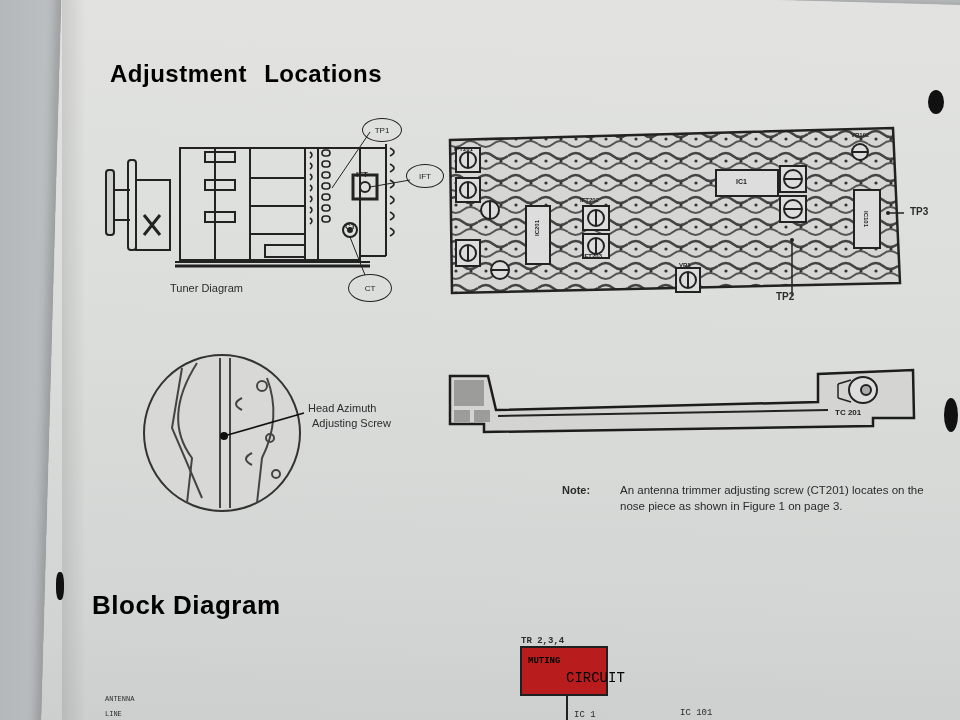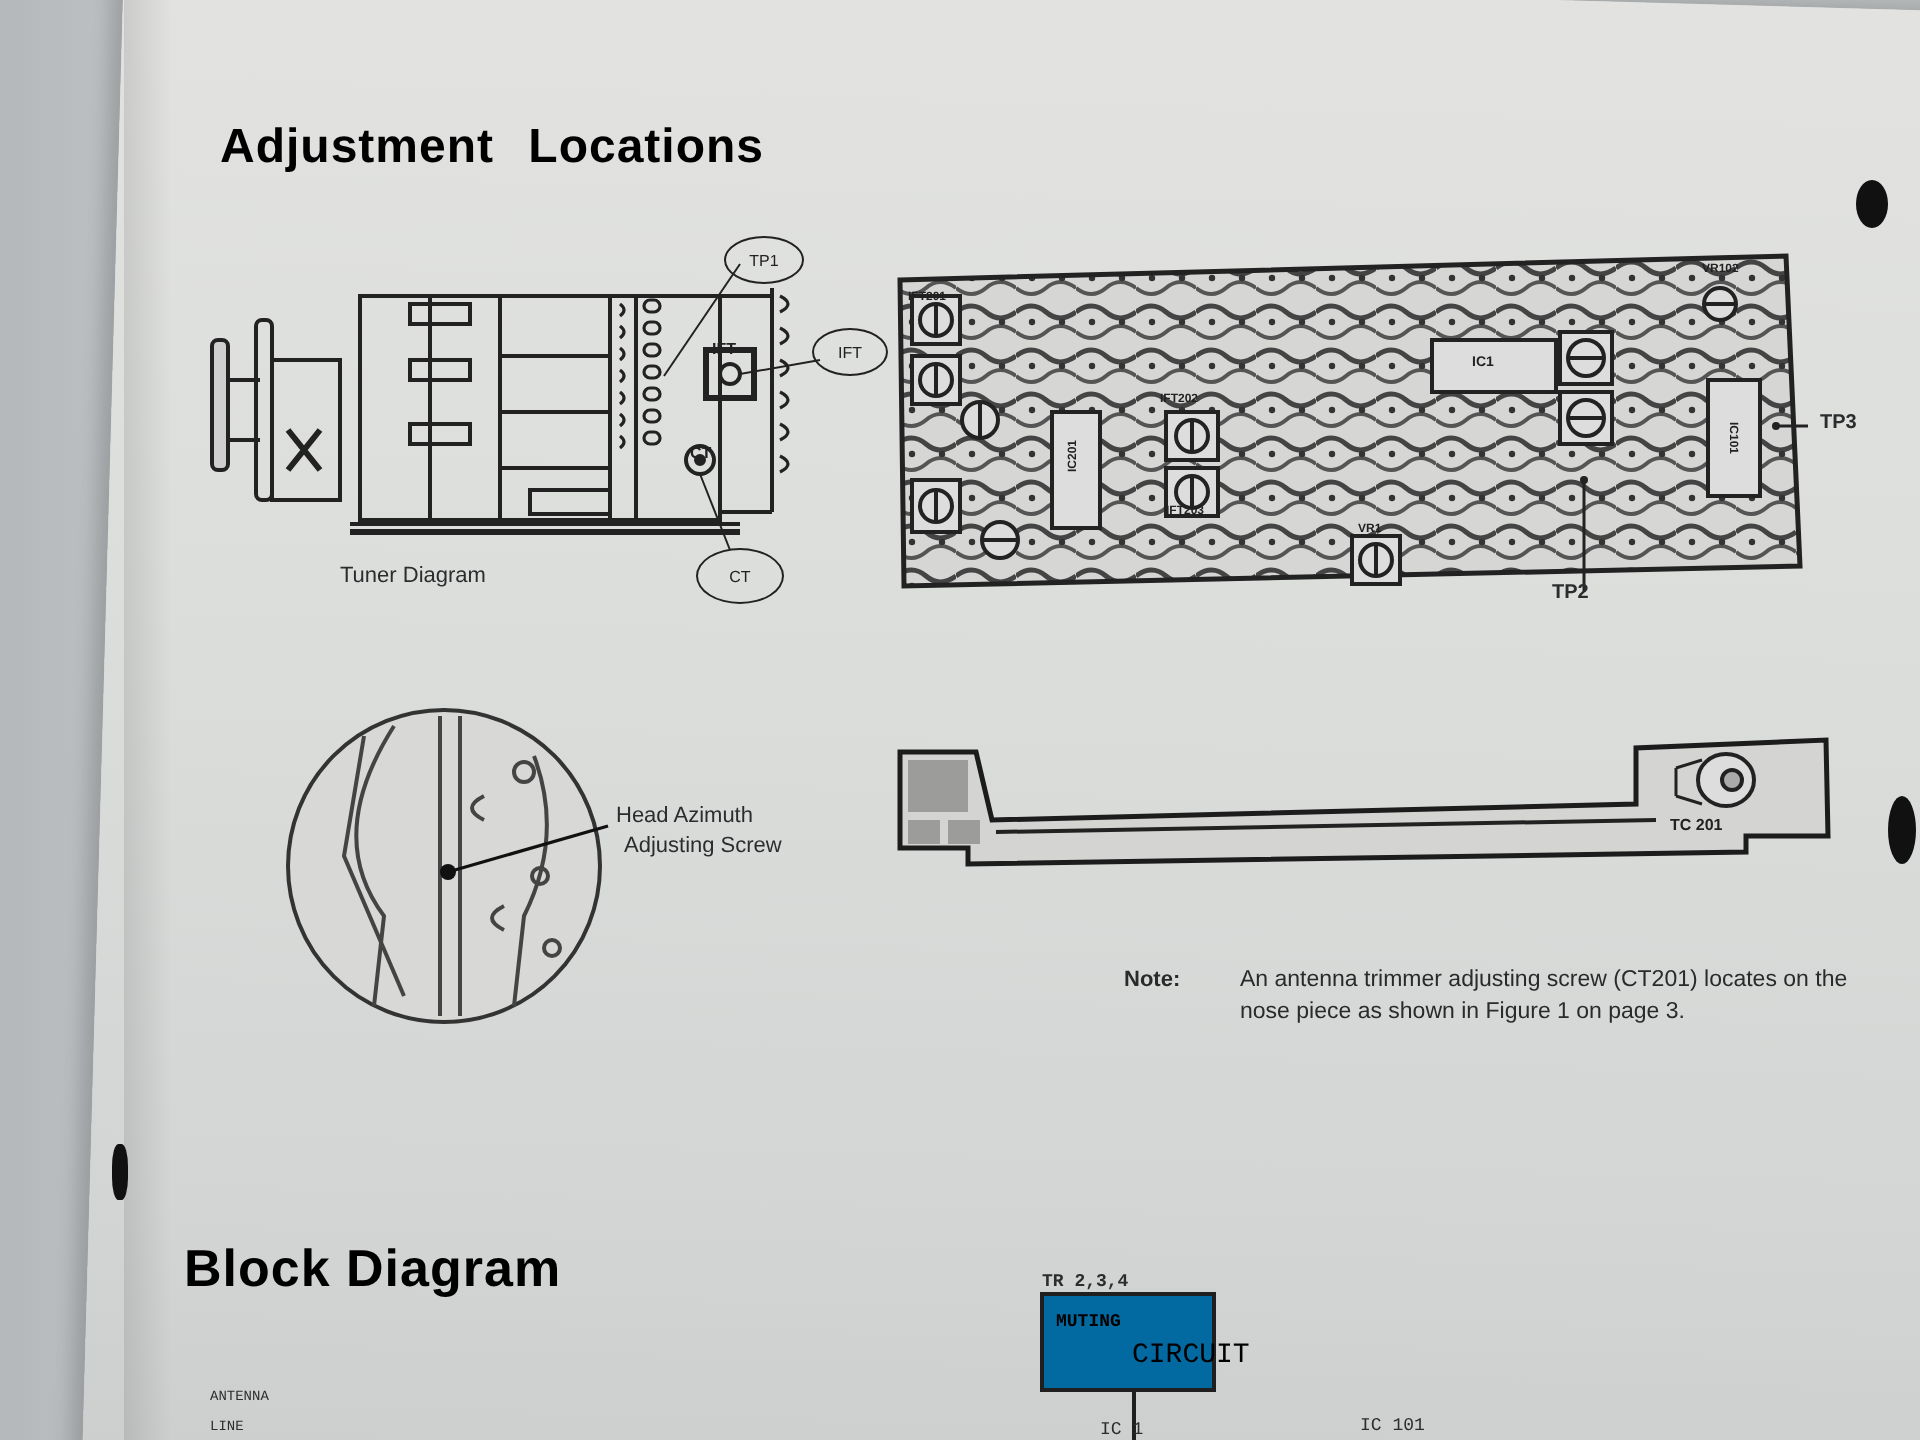--- a/index.html
+++ b/index.html
@@ -9,28 +9,28 @@
                background:linear-gradient(90deg,#b4b8ba 0%,#bcc0c2 70%,#c4c7c8 100%); }
   .page { position:absolute; left:62px; top:-20px; width:920px; height:780px;
           background:linear-gradient(180deg,#e2e3e1 0%,#dcdedc 40%,#d3d5d4 80%,#cbcdcd 100%);
           transform:rotate(1.6deg); transform-origin:0 0;
           box-shadow:-6px 0 10px rgba(0,0,0,0.18); }
   .gutter { position:absolute; left:62px; top:0; width:24px; height:720px;
             background:linear-gradient(90deg,rgba(0,0,0,0.10),rgba(0,0,0,0)); pointer-events:none; }
   .hole { position:absolute; background:#111; border-radius:50%; }
   .h1 { position:absolute; font-weight:bold; color:#000000; letter-spacing:0.5px; }
   .title1 { left:110px; top:60px; font-size:24px; word-spacing:10px; }
-  .title2 { left:92px; top:590px; font-size:26px;margin-top:29px; }
+  .title2 { left:92px; top:590px; font-size:26px; }
   .lbl { position:absolute; font-size:11px; color:#2b2c2d; }
   .tiny { position:absolute; font-size:8px; color:#222; font-weight:bold; }
   .callout { position:absolute; border:1.5px solid #222; border-radius:50%;
              font-size:8px; color:#222; display:flex; align-items:center; justify-content:center; }
   .note-label { position:absolute; left:562px; top:484px; font-size:11px; font-weight:bold; color:#2a2a2a; }
   .note-text { position:absolute; left:620px; top:482px; width:310px; font-size:11.5px; line-height:16px; color:#2a2a2a; }
-  .block { position:absolute; border:2px solid #1f1f1f; background:#0369a1; }
+  .block { position:absolute; border:2px solid #1f1f1f; background:#b91c1c; }
   .mono { font-family:"Liberation Mono", monospace; }
   svg { position:absolute; overflow:visible; }
 </style>
 </head>
 <body>
 
 <div class="left-page"></div>
 <div class="page"></div>
 <div class="gutter"></div>
 
@@ -210,14 +210,14 @@
 <div class="h1 title2">Block Diagram</div>
 
 <div class="lbl mono" style="left:521px;top:636px;font-size:9px;font-weight:bold;">TR 2,3,4</div>
 <div class="block" style="left:520px;top:646px;width:84px;height:46px;">
   <div class="mono" style="position:absolute;left:6px;top:8px;font-size:9px;font-weight:bold;">MUTING</div>
   <div class="mono" style="position:absolute;left:6px;top:22px;font-size:14px;font-weight:normal;margin-left:38px;">CIRCUIT</div>
 </div>
 <div style="position:absolute;left:566px;top:694px;width:2px;height:26px;background:#1f1f1f;"></div>
 <div class="lbl mono" style="left:105px;top:695px;font-size:7px;">ANTENNA</div>
 <div class="lbl mono" style="left:105px;top:710px;font-size:7px;">LINE</div>
-<div class="lbl mono" style="left:550px;top:710px;font-size:9px;">IC 1</div>
+<div class="lbl mono" style="left:574px;top:710px;font-size:9px;">IC 1</div>
 <div class="lbl mono" style="left:680px;top:708px;font-size:9px;">IC 101</div>
 
 </body></html>

